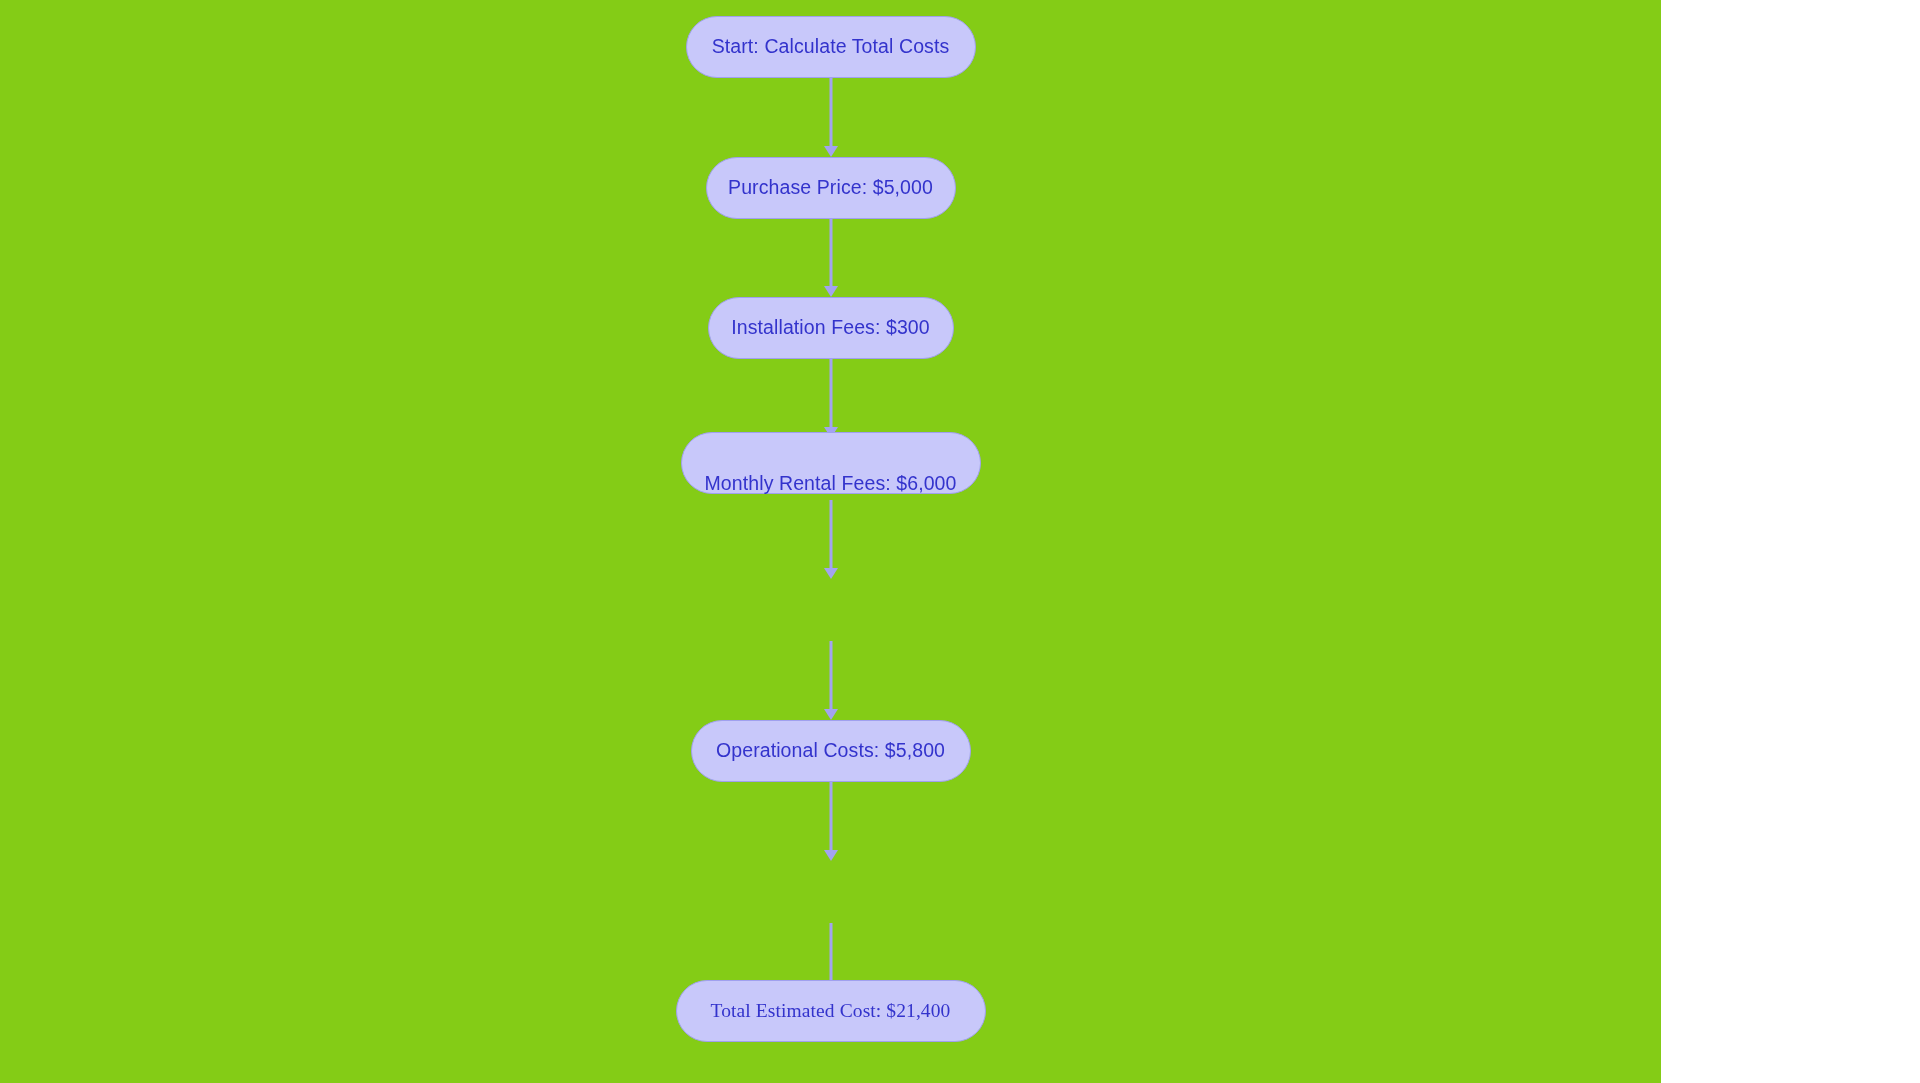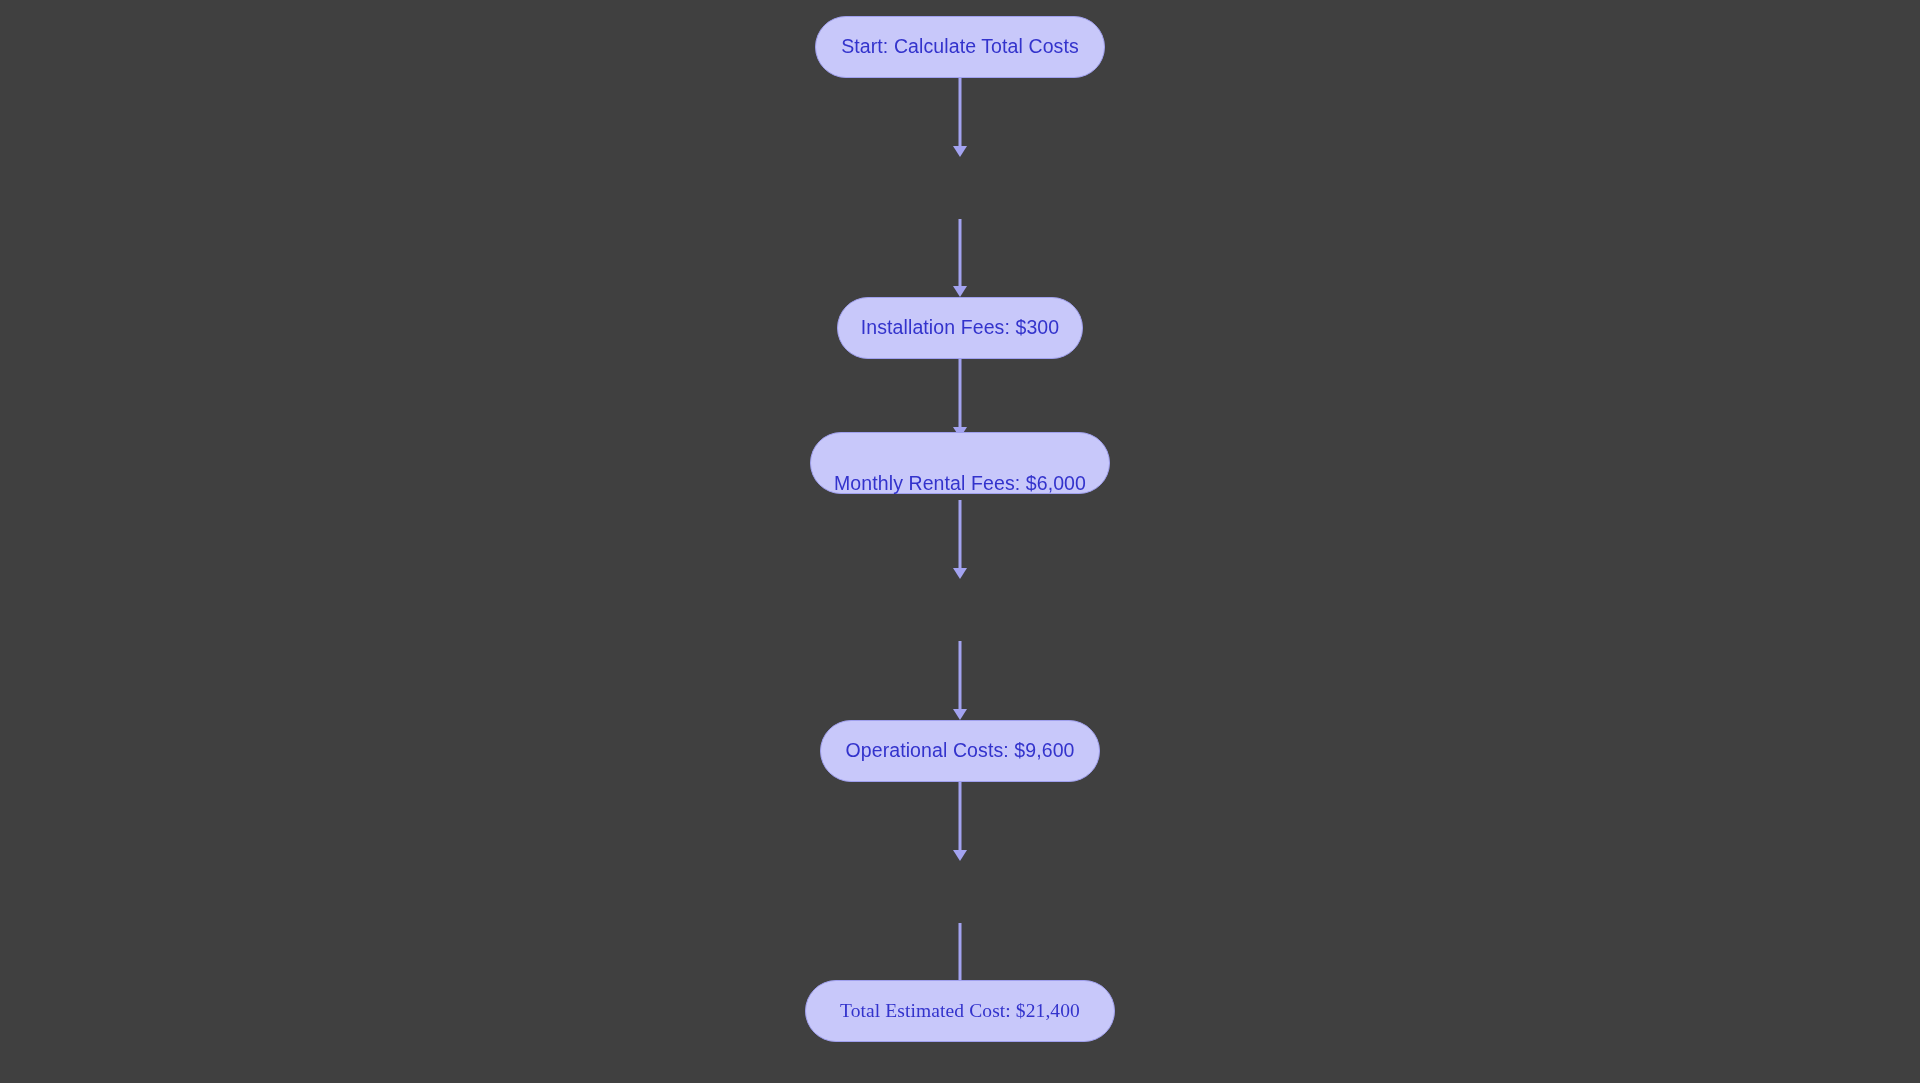--- a/index.html
+++ b/index.html
@@ -10,23 +10,23 @@
   }
   body {
     width: 1920px;
     height: 1083px;
     overflow: hidden;
     font-family: "Liberation Sans", "DejaVu Sans", sans-serif;
   }
 
   #flowchart-canvas {
     position: relative;
-    width: 1920px;
+    width: 1661px;
     height: 1083px;
-    background: #404040;
+    background: #84cc16;
   }
 
   
   .flow-node {
     position: absolute;
     left: 50%;
     transform: translateX(-50%);
     height: 62px;
     box-sizing: border-box;
     display: flex;
@@ -105,25 +105,28 @@
       <div class="flow-edge-line" style="height: 68px;"></div>
       <div class="flow-edge-arrow"></div>
     </div>
     <div class="flow-edge" style="top: 923px; height: 79px;">
       <div class="flow-edge-line" style="height: 68px;"></div>
       <div class="flow-edge-arrow"></div>
     </div>
     <div class="flow-node" style="width: 290px; top: 16px;">
       <span class="flow-node-label">Start: Calculate Total Costs</span>
     </div>
+    <div class="flow-node" style="width: 250px; top: 157px;">
+      <span class="flow-node-label">Purchase Price: $5,000</span>
+    </div>
     <div class="flow-node" style="width: 246px; top: 297px;">
       <span class="flow-node-label">Installation Fees: $300</span>
     </div>
     <div class="flow-node" style="width: 300px; top: 432px; align-items: flex-end;">
       <span class="flow-node-label">Monthly Rental Fees: $6,000</span>
     </div>
     <div class="flow-node" style="width: 280px; top: 720px;">
-      <span class="flow-node-label">Operational Costs: $9,600</span>
+      <span class="flow-node-label">Operational Costs: $5,800</span>
     </div>
     <div class="flow-node" style="width: 310px; top: 980px; font-family: Liberation Serif, serif;">
       <span class="flow-node-label">Total Estimated Cost: $21,400</span>
     </div>
   </div>
 
 </body></html>

